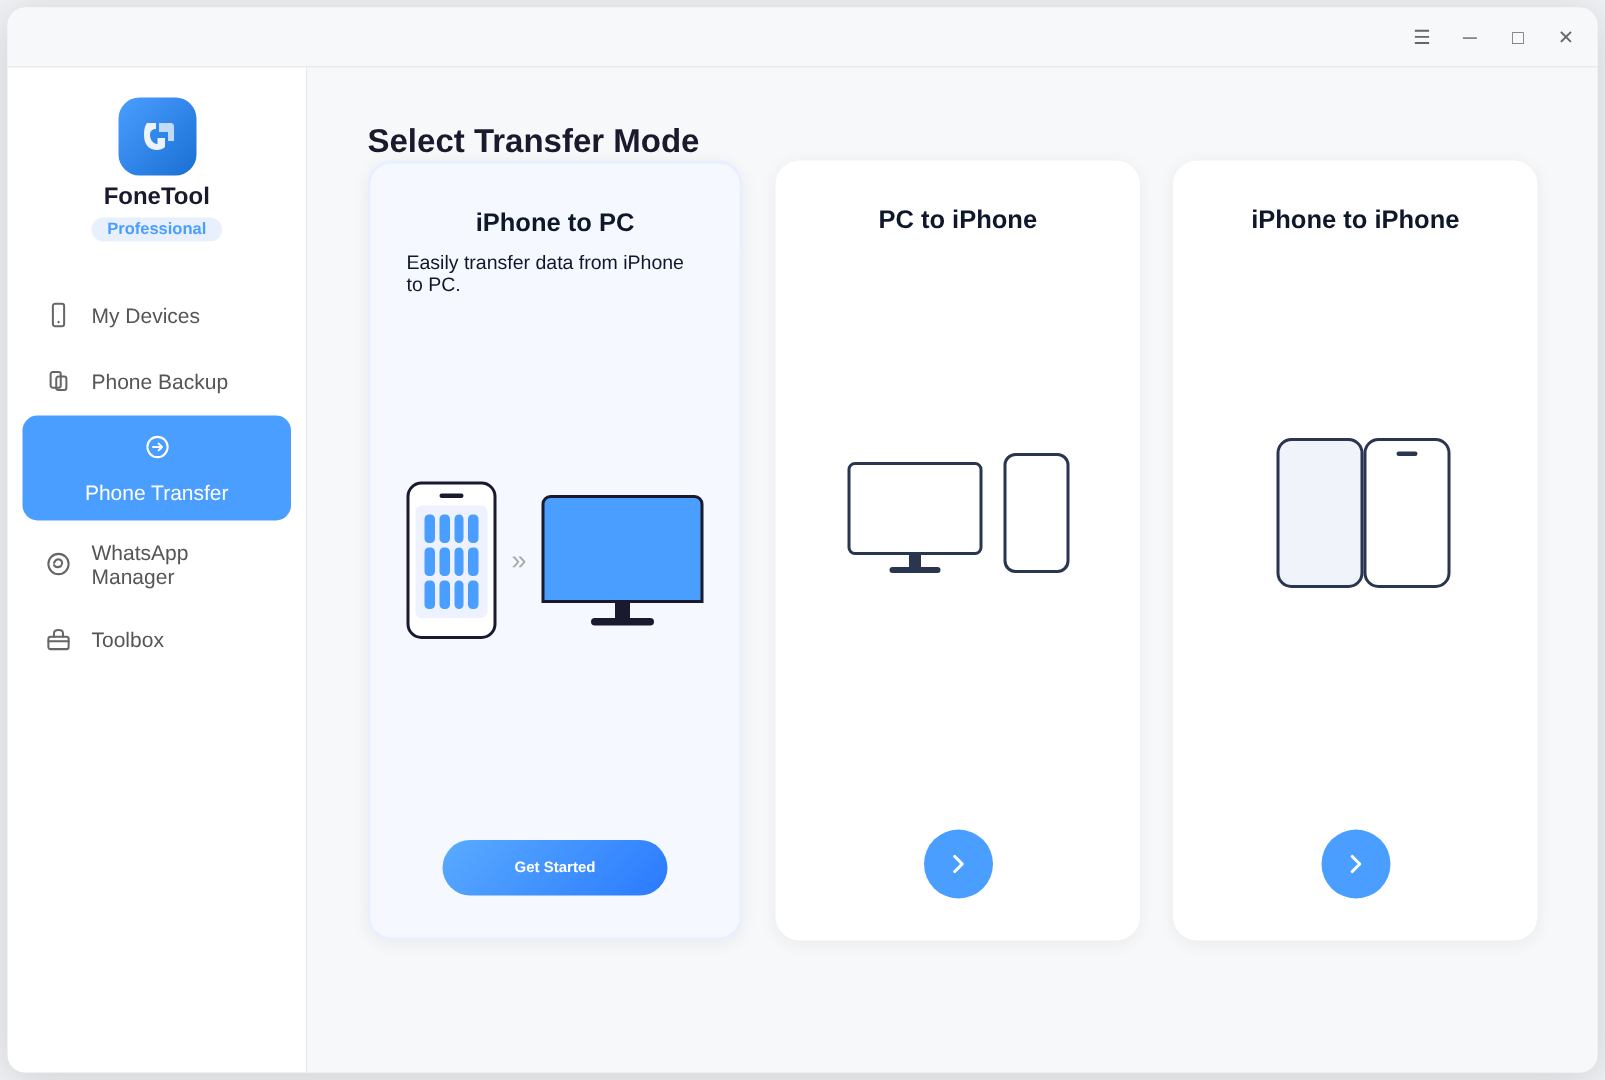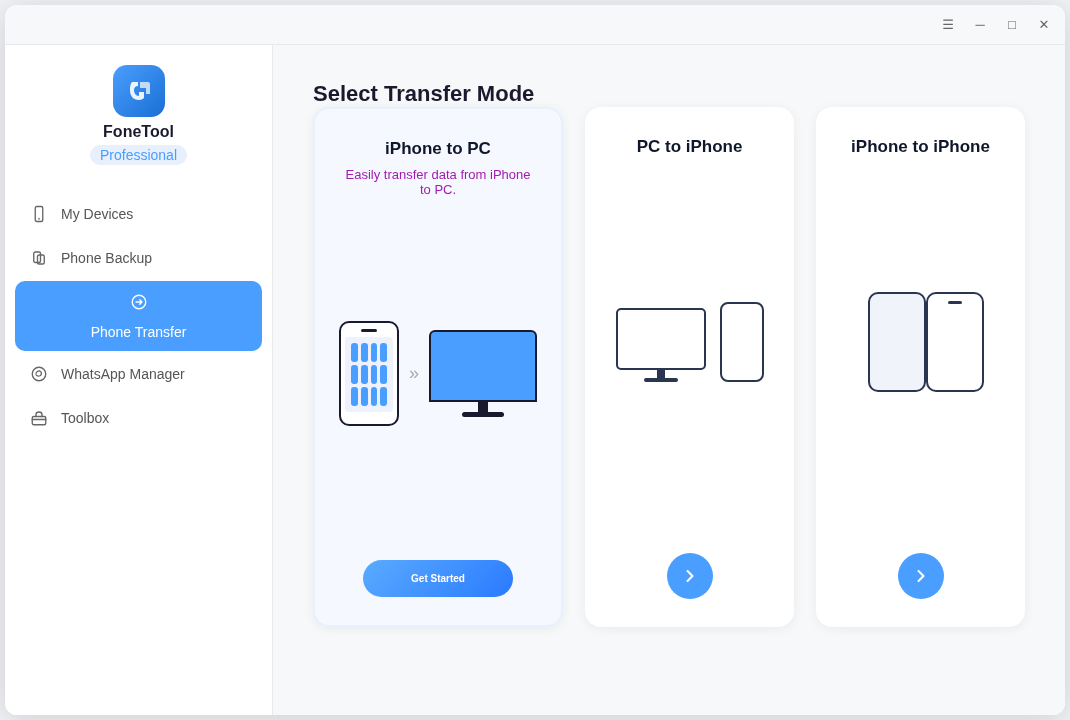--- a/index.html
+++ b/index.html
@@ -43,21 +43,21 @@
       font-size: 13px;
       border-radius: 3px;
     }
     .main-layout {
       display: flex;
       flex: 1;
       overflow: hidden;
     }
     
     .sidebar {
-      width: 268px;
+      width: 200px;
       background: #fff;
       border-right: 1px solid #e8eaed;
       display: flex;
       flex-direction: column;
       padding: 20px 0 10px;
     }
     .sidebar-logo {
       display: flex;
       flex-direction: column;
       align-items: center;
@@ -81,24 +81,24 @@
     }
     .logo-name {
       font-size: 16px;
       font-weight: 700;
       color: #1a1a2e;
       margin-bottom: 4px;
     }
     .logo-badge {
       background: #e8f0fe;
       color: #4a9eff;
-      font-size: 14px;
+      font-size: 11px;
       padding: 2px 10px;
       border-radius: 10px;
-      font-weight: 400;
+      font-weight: 700;
       text-align: right;
     }
     .sidebar-nav {
       display: flex;
       flex-direction: column;
       gap: 2px;
       padding: 0 10px;
       justify-content: flex-end;
     }
     .nav-item {
@@ -165,22 +165,21 @@
     }
     .card-title {
       font-size: 17px;
       font-weight: 700;
       color: #0f172a;
       margin-bottom: 8px;
       text-align: center;
     }
     .card-desc {
       font-size: 13px;
-      color: #a21caf;
-      text-align: center;
+      color: #0f172a;
       margin-bottom: 24px;
     }
     .card-illustration {
       flex: 1;
       display: flex;
       align-items: center;
       justify-content: center;
       width: 100%;
       margin-bottom: 24px;
     }

